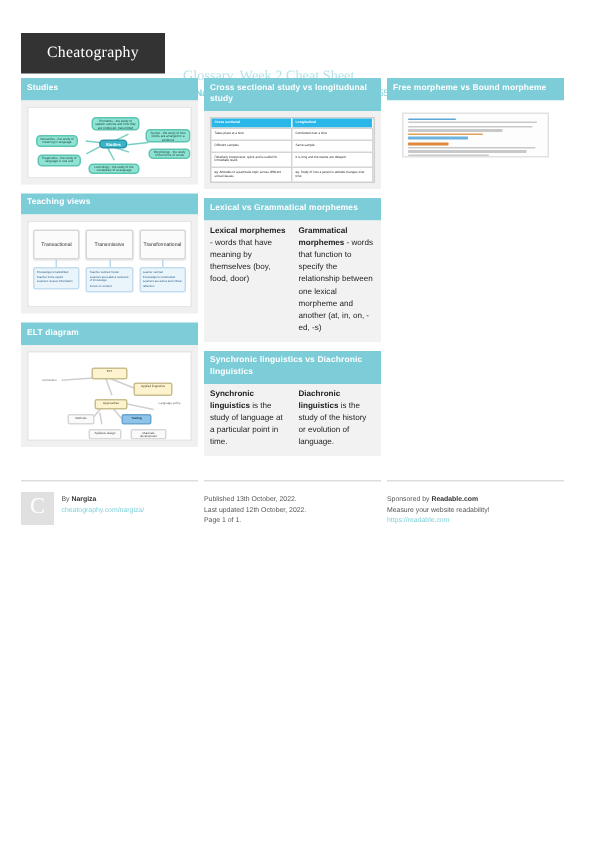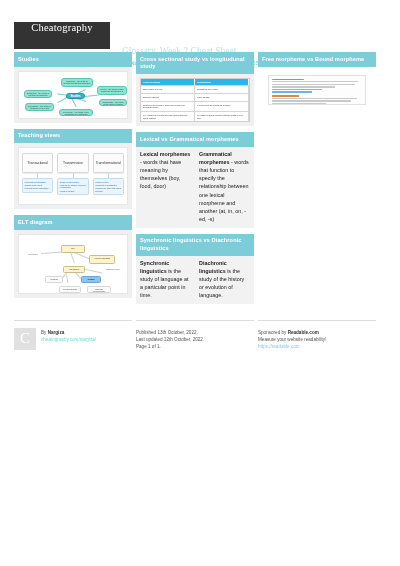--- a/index.html
+++ b/index.html
@@ -21,21 +21,21 @@
     display: flex;
     align-items: flex-start;
     padding: 22px 14px 0 14px;
     height: 52px;
   }
   .logo {
     width: 96px; height: 27px;
     background: #333333;
     color: #ffffff;
     display: flex;
-    align-items: flex-start;
+    align-items: center;
     justify-content: center;
     font-family: "Liberation Serif", serif;
     font-size: 10.5px;
     letter-spacing: 0.2px;
     flex: 0 0 auto;
   }
   .titleblock {
     margin-left: 12px;
     padding-top: 1px;
     margin-top: 23px;

